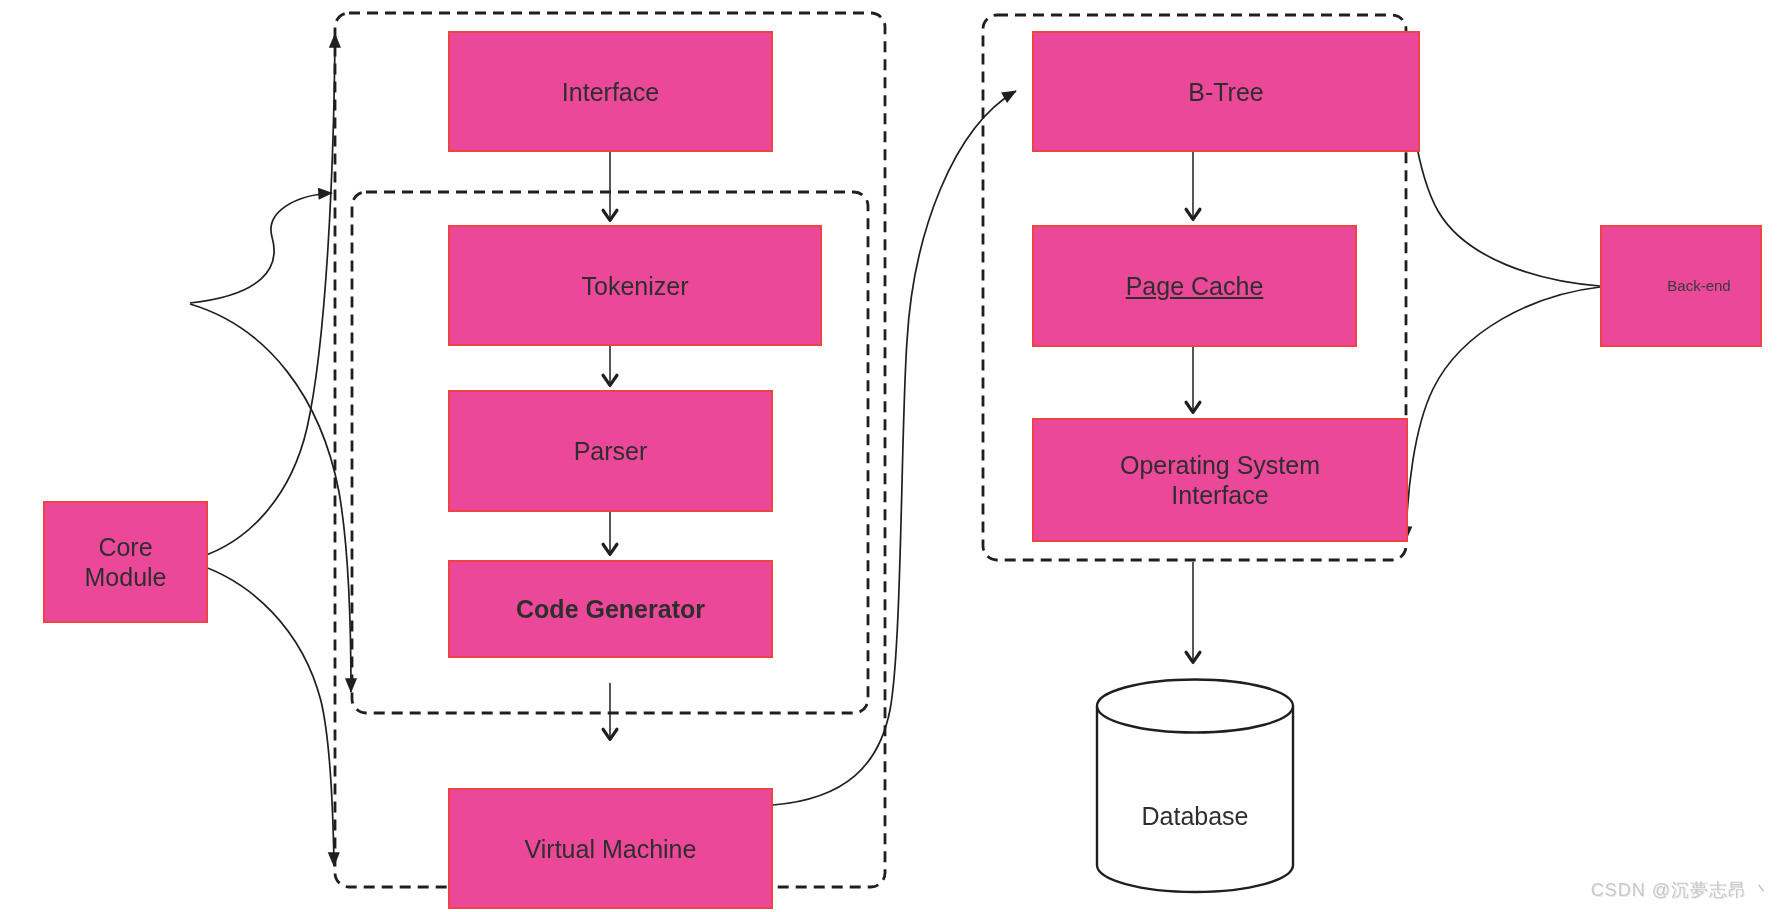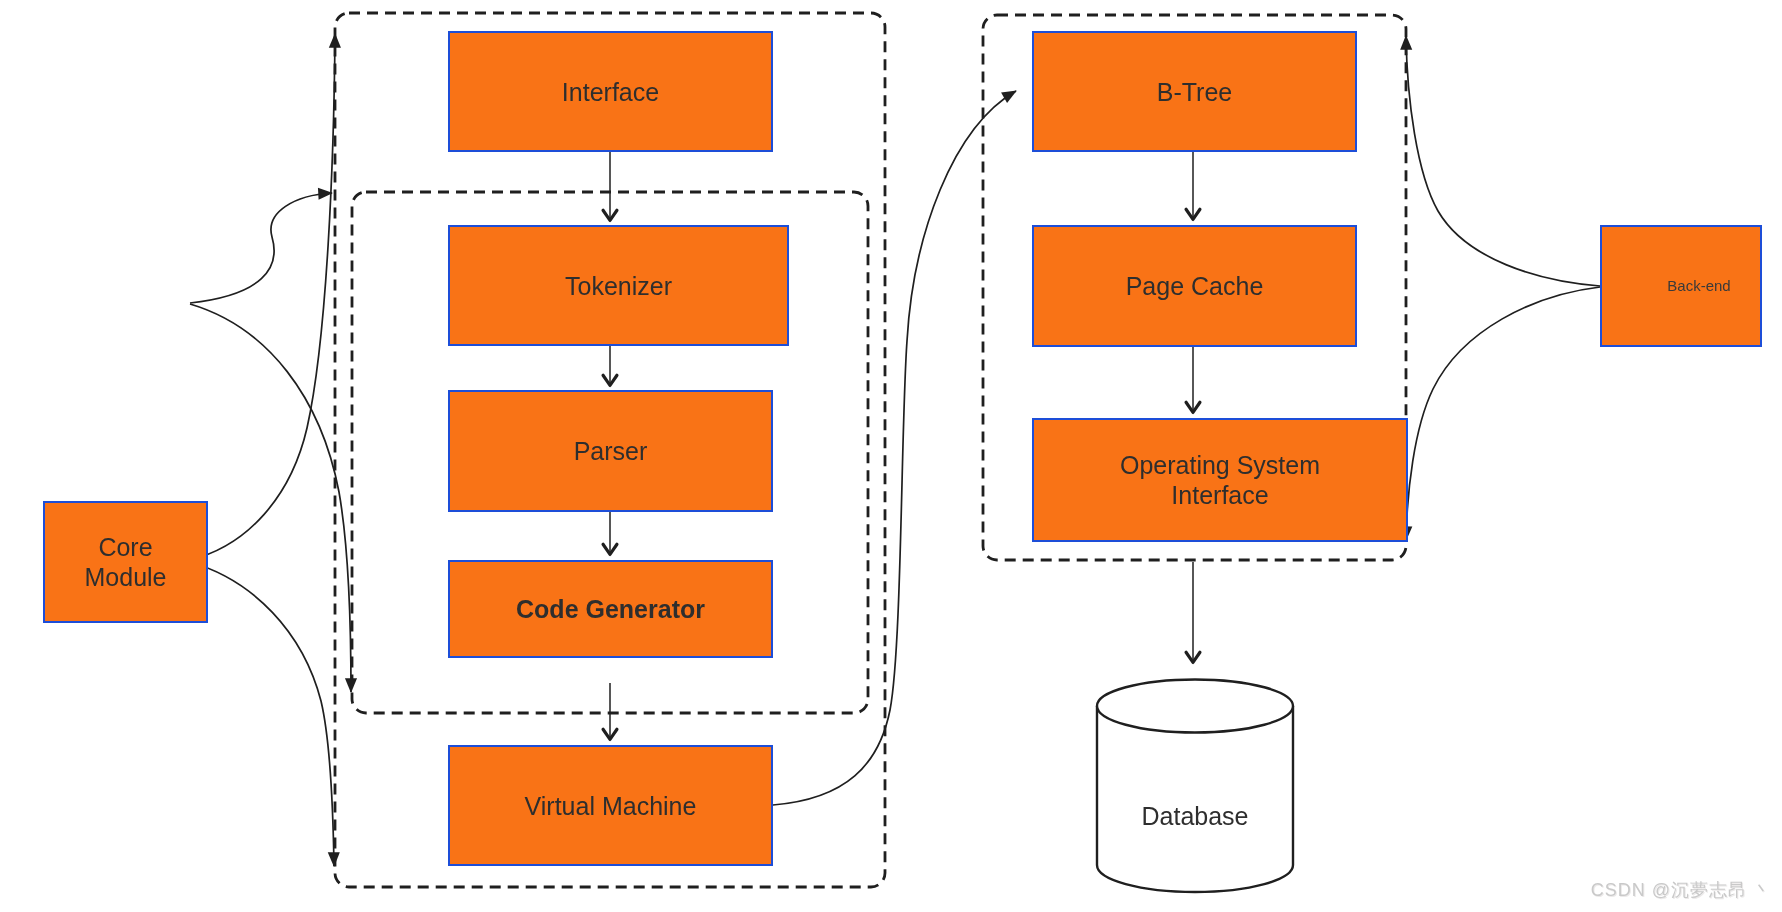--- a/index.html
+++ b/index.html
@@ -7,22 +7,22 @@
     position:relative;
     width:1782px;height:912px;
     background:#ffffff;
     font-family:"Liberation Sans", sans-serif;
     overflow:hidden;
   }
   #wires{position:absolute;left:0;top:0;width:1782px;height:912px;}
   .node{
     position:absolute;
     box-sizing:border-box;
-    border:2px solid #1d4ed8;
-    background:#f97316;
+    border:2px solid #ef4444;
+    background:#ec4899;
     display:flex;align-items:center;justify-content:center;
     text-align:center;
     font-size:25px;color:#2e2e2e;
     line-height:1.2;
   }
   .node .lbl{display:block;}
   .node.small{font-size:15px;color:#3a3a3a;padding-left:36px;}
   .free-label{
     position:absolute;
     text-align:center;
@@ -84,37 +84,37 @@
     </g>
   </svg>
 
   <div class="node" style="left:43px;top:501px;width:165px;height:122px;">
     <span class="lbl" style="width:110px;">Core Module</span>
   </div>
 
   <div class="node" style="left:448px;top:31px;width:325px;height:121px;">
     <span class="lbl">Interface</span>
   </div>
-  <div class="node" style="left:448px;top:225px;width:341px;height:121px;">
+  <div class="node" style="left:448px;top:225px;width:374px;height:121px;">
     <span class="lbl">Tokenizer</span>
   </div>
   <div class="node" style="left:448px;top:390px;width:325px;height:122px;">
     <span class="lbl">Parser</span>
   </div>
   <div class="node" style="left:448px;top:560px;width:325px;height:98px;font-weight:bold;">
     <span class="lbl">Code Generator</span>
   </div>
-  <div class="node" style="left:448px;top:745px;width:325px;height:121px;">
+  <div class="node" style="left:448px;top:788px;width:325px;height:121px;">
     <span class="lbl">Virtual Machine</span>
   </div>
 
-  <div class="node" style="left:1032px;top:31px;width:325px;height:121px;">
+  <div class="node" style="left:1032px;top:31px;width:388px;height:121px;">
     <span class="lbl">B-Tree</span>
   </div>
-  <div class="node" style="left:1032px;top:225px;width:325px;height:122px;">
+  <div class="node" style="left:1032px;top:225px;width:325px;height:122px;text-decoration:underline;">
     <span class="lbl">Page Cache</span>
   </div>
   <div class="node" style="left:1032px;top:418px;width:376px;height:124px;">
     <span class="lbl" style="width:250px;">Operating System Interface</span>
   </div>
 
   <div class="node small" style="left:1600px;top:225px;width:162px;height:122px;">
     <span class="lbl">Back-end</span>
   </div>
 

